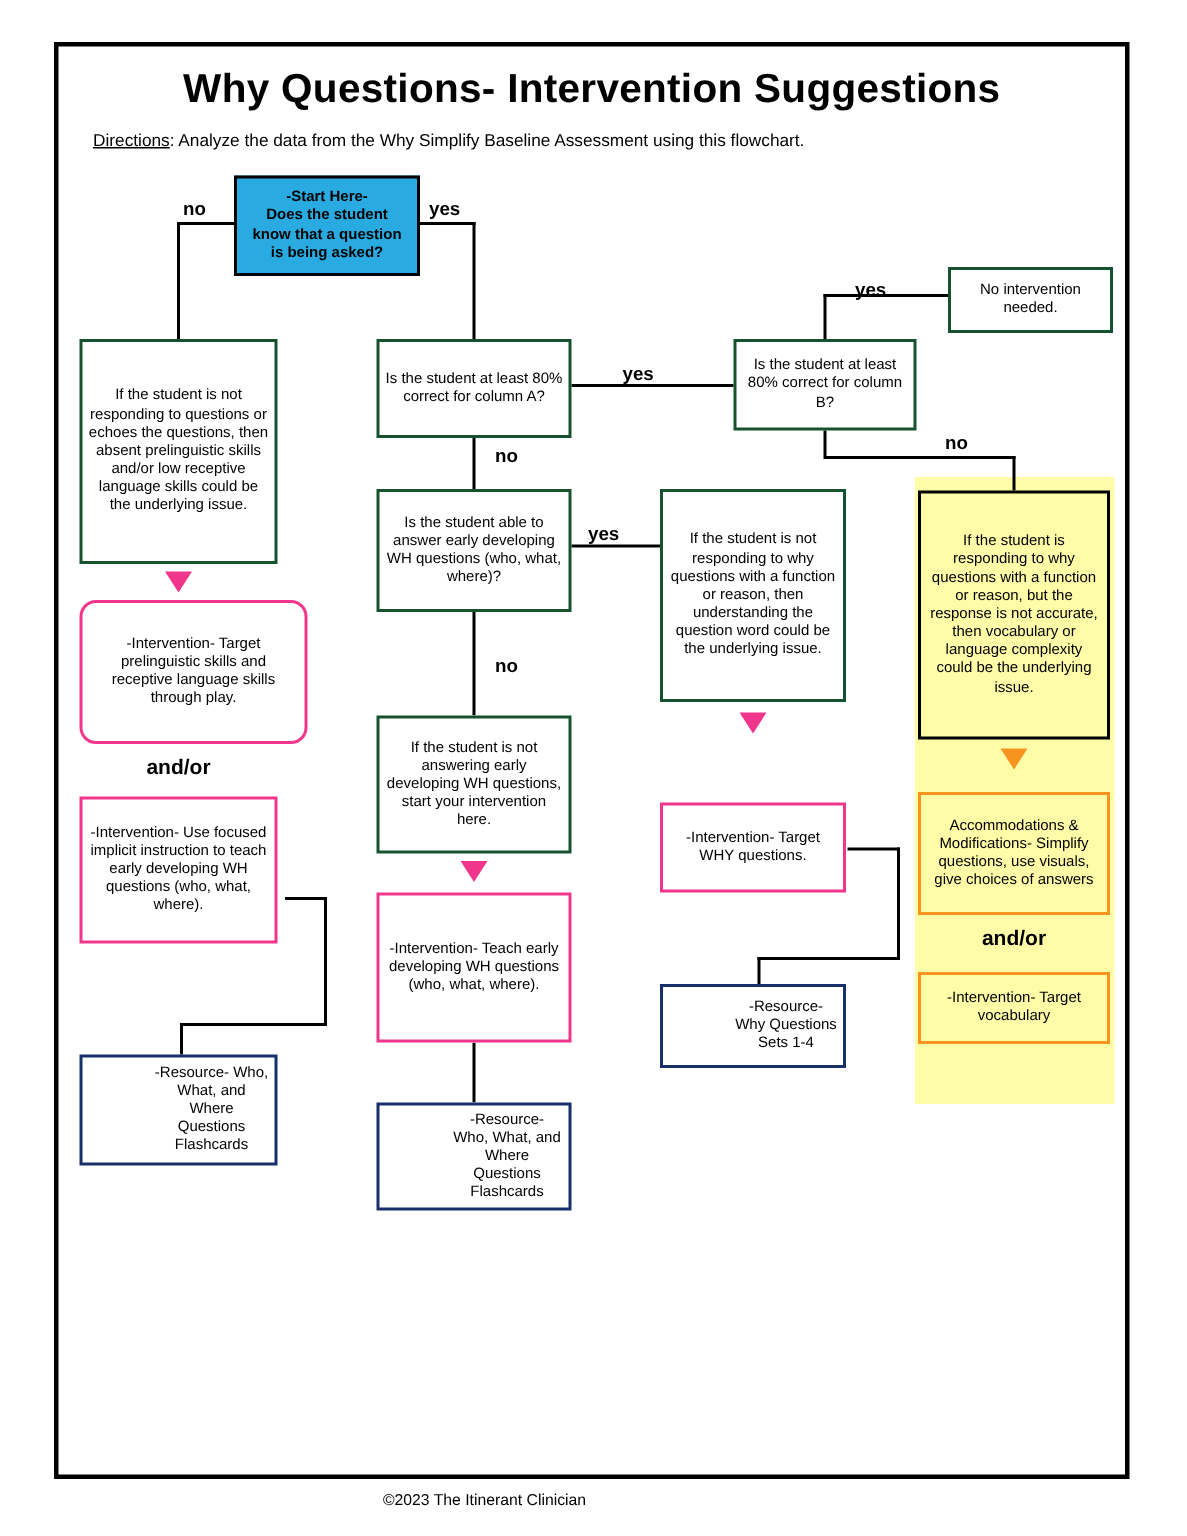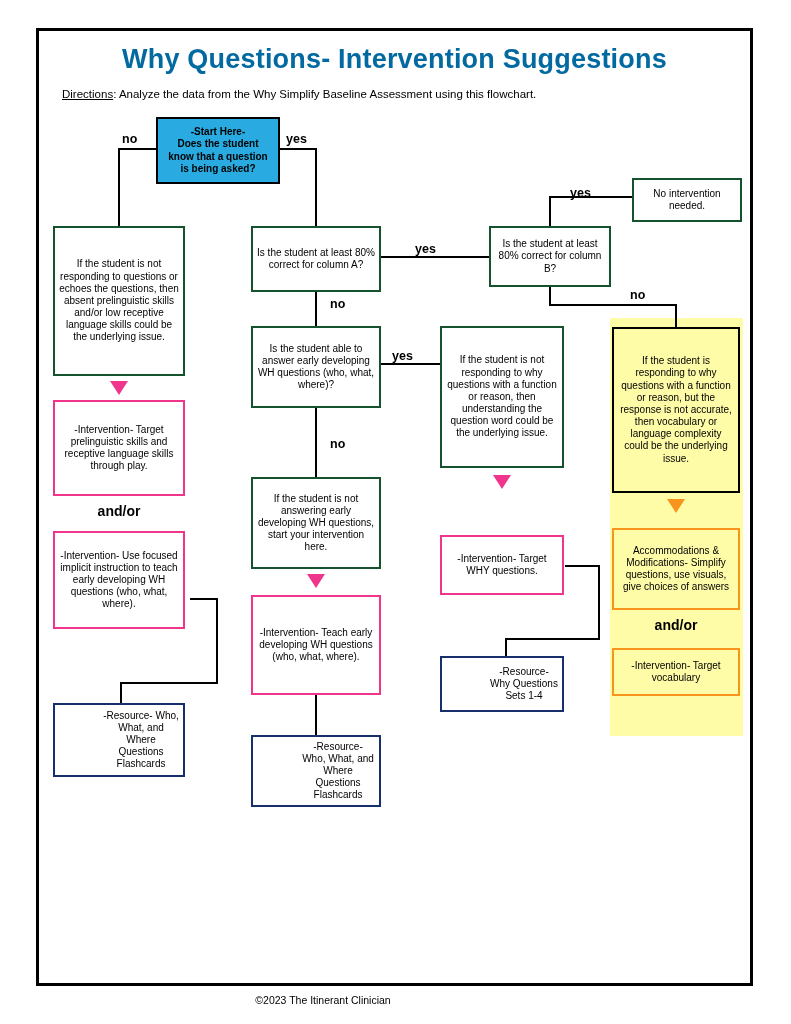--- a/index.html
+++ b/index.html
@@ -32,21 +32,21 @@
   }
   .title {
     position: absolute;
     left: 36px;
     top: 44px;
     width: 717px;
     text-align: center;
     font-size: 27px;
     font-weight: bold;
     letter-spacing: 0.2px;
-    color: #0369a1;
+    color: #000000;
   }
   .directions {
     position: absolute;
     left: 62px;
     top: 88px;
     width: 670px;
     font-size: 11.5px;
     color: #000;
   }
   .directions .u { text-decoration: underline; }
@@ -182,21 +182,21 @@
 
   <div class="lbl" style="left:122px; top:132px;">no</div>
   <div class="lbl" style="left:286px; top:132px;">yes</div>
 
   <div class="node" style="left:53px; top:226px; width:132px; height:150px;">
     <div class="inner">If the student is not responding to questions or echoes the questions, then absent prelinguistic skills and/or low receptive language skills could be the underlying issue.</div>
   </div>
 
   <div class="arrow-down arrow-pink" style="left:110px; top:381px;"></div>
 
-  <div class="node pink" style="left:53px; top:400px; width:132px; height:96px;">
+  <div class="node pink" style="left:53px; top:400px; width:152px; height:96px;border-radius:11px;">
     <div class="inner">-Intervention- Target prelinguistic skills and receptive language skills through play.</div>
   </div>
 
   <div class="andor" style="left:53px; top:503px; width:132px;">and/or</div>
 
   <div class="node pink" style="left:53px; top:531px; width:132px; height:98px;">
     <div class="inner">-Intervention- Use focused implicit instruction to teach early developing WH questions (who, what, where).</div>
   </div>
 
   <div class="node navy" style="left:53px; top:703px; width:132px; height:74px;">

